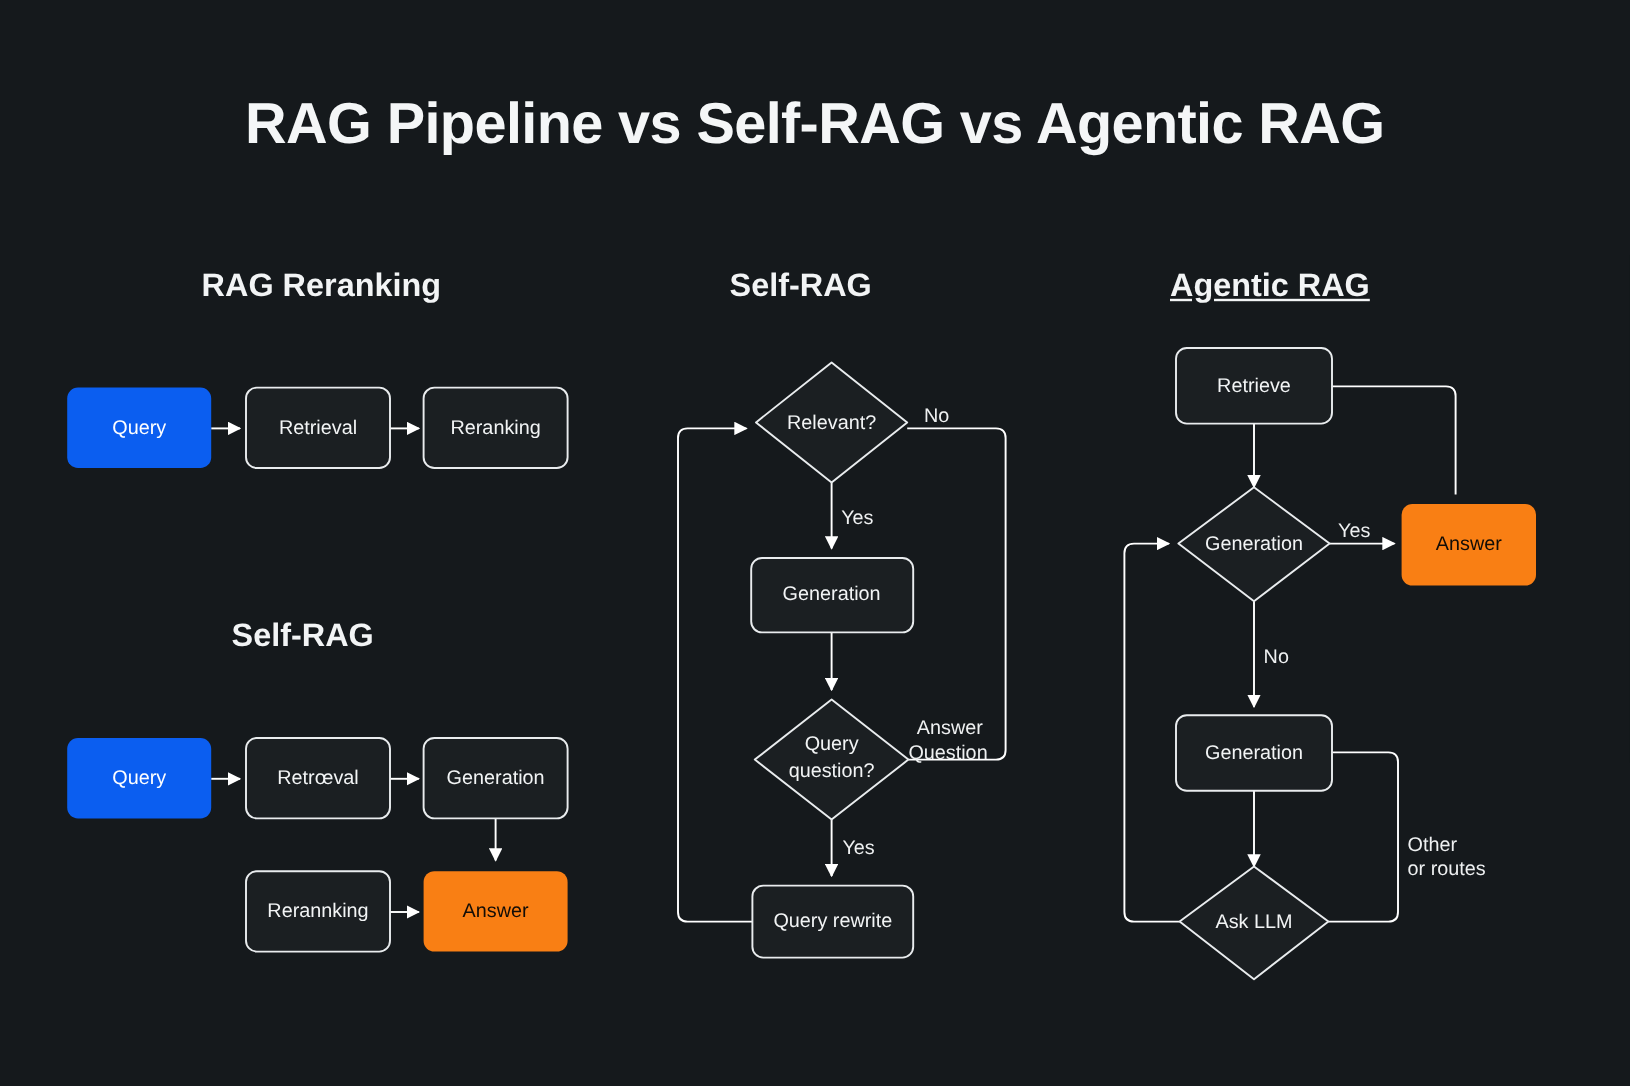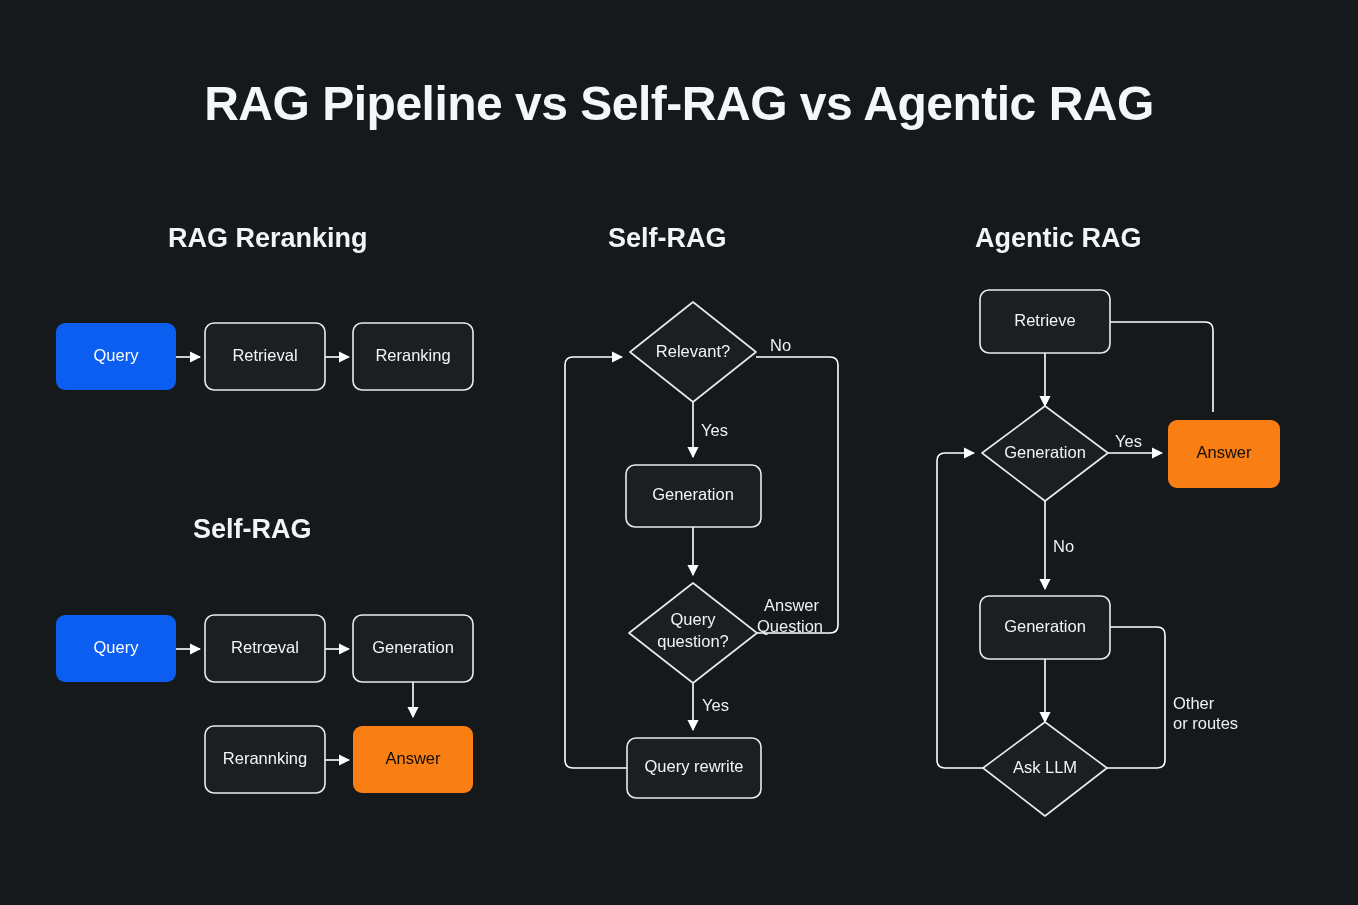--- a/index.html
+++ b/index.html
@@ -34,21 +34,21 @@
   .col-title {
     position: absolute;
     font-size: 27px;
     font-weight: bold;
     color: #f2f4f5;
     white-space: nowrap;
   }
   #t-rag      { left: 168px; top: 223px; }
   #t-selfA    { left: 193px; top: 514px; }
   #t-selfB    { left: 608px; top: 223px; }
-  #t-agentic  { left: 975px; top: 223px; }
+  #t-agentic  { left: 975px; top: 223px; text-decoration: underline; }
 
   svg.flow {
     position: absolute;
     left: 0;
     top: 0;
     width: 1358px;
     height: 905px;
     overflow: visible;
   }
   .edge {

